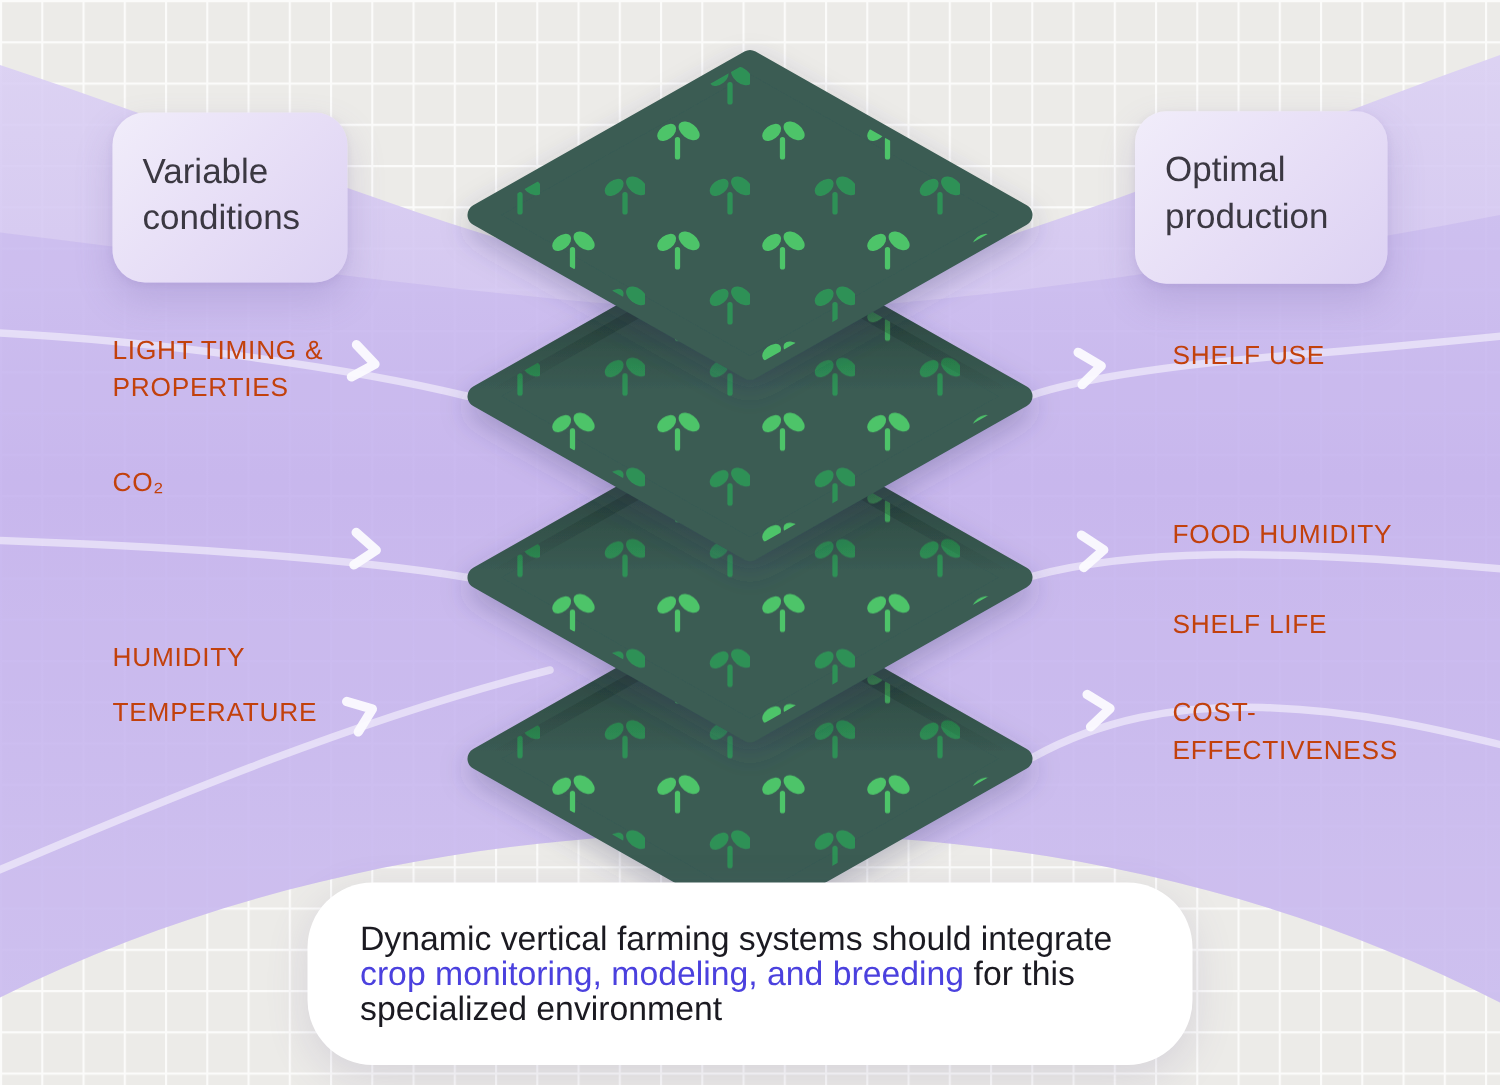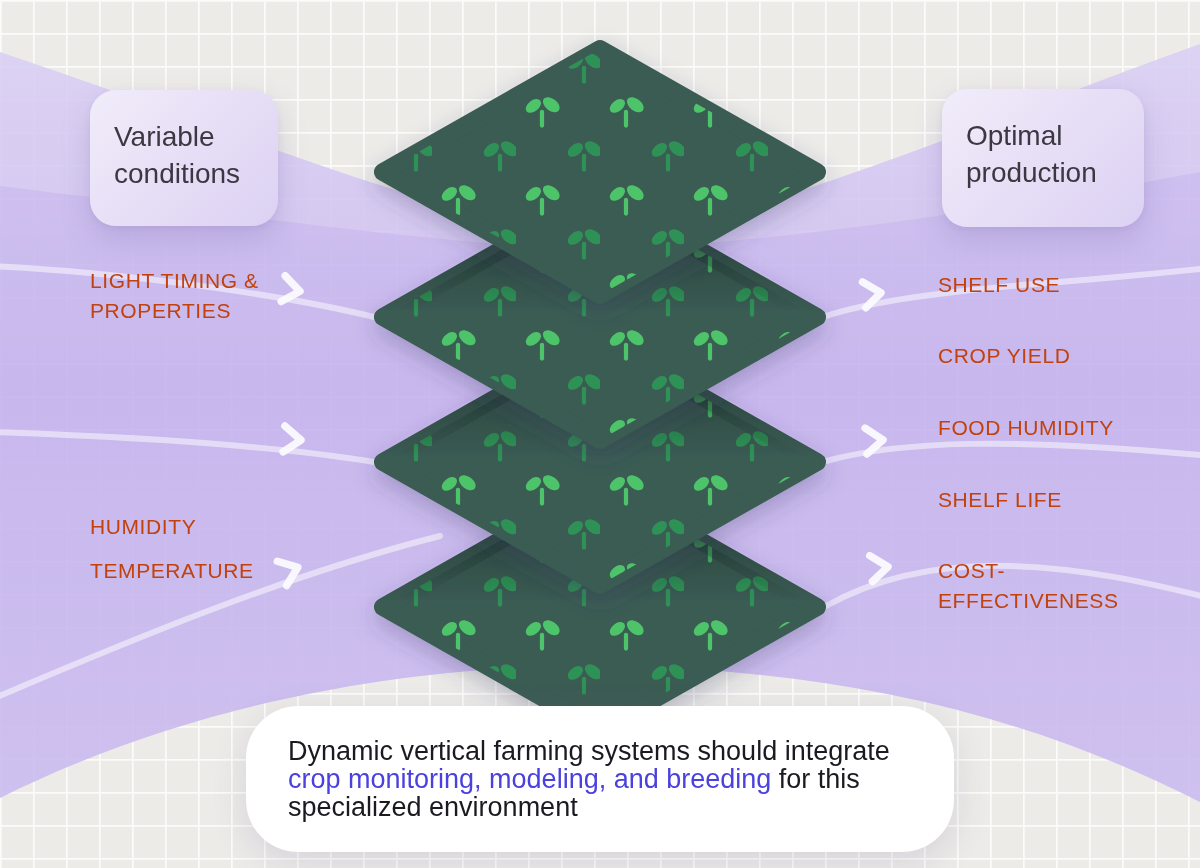--- a/index.html
+++ b/index.html
@@ -14,21 +14,21 @@
     position:absolute;
     background:linear-gradient(135deg,#F1EDFA 0%,#E6DDF6 55%,#DCD1F3 100%);
     border-radius:26px;
     box-shadow:0 14px 30px rgba(115,95,165,0.22), 0 2px 6px rgba(115,95,165,0.10);
     color:#3B3842;
     font-size:28px;line-height:37px;font-weight:500;
     padding:28px 16px 0 24px;
     box-sizing:border-box;
   }
   .card-left{left:90px;top:90px;width:188px;height:136px;}
-  .card-right{left:942px;top:89px;width:202px;height:138px;border-radius:25px;}
+  .card-right{left:908px;top:89px;width:202px;height:138px;border-radius:25px;}
   .list-item{
     position:absolute;
     color:#c2410c;font-size:21px;line-height:30px;
     font-weight:500;letter-spacing:0.6px;
     text-transform:none;
   }
   .list-left{left:90px;width:185px;}
   .list-right{left:938px;width:212px;}
   .caption{
     position:absolute;left:246px;top:706px;width:708px;height:146px;
@@ -135,25 +135,25 @@
 
   <div class="card card-left">
     <div>Variable conditions</div>
   </div>
 
   <div class="card card-right">
     <div>Optimal production</div>
   </div>
 
   <div class="list-item list-left" style="top:266px">LIGHT TIMING &amp; PROPERTIES</div>
+  <div class="list-item list-left" style="top:372px">CO₂</div>
   <div class="list-item list-left" style="top:512px">HUMIDITY</div>
   <div class="list-item list-left" style="top:556px">TEMPERATURE</div>
 
   <div class="list-item list-right" style="top:270px">SHELF USE</div>
-  <div class="list-item list-right" style="top:341px">CROP YIELD</div>
   <div class="list-item list-right" style="top:413px">FOOD HUMIDITY</div>
   <div class="list-item list-right" style="top:485px">SHELF LIFE</div>
   <div class="list-item list-right" style="top:556px">COST-EFFECTIVENESS</div>
 
   <div class="caption">
     <div class="caption-text"><span>Dynamic vertical farming systems should integrate </span><span class="hl">crop monitoring, modeling, and breeding</span><span> for this specialized environment</span></div>
   </div>
 
 </div>
 

